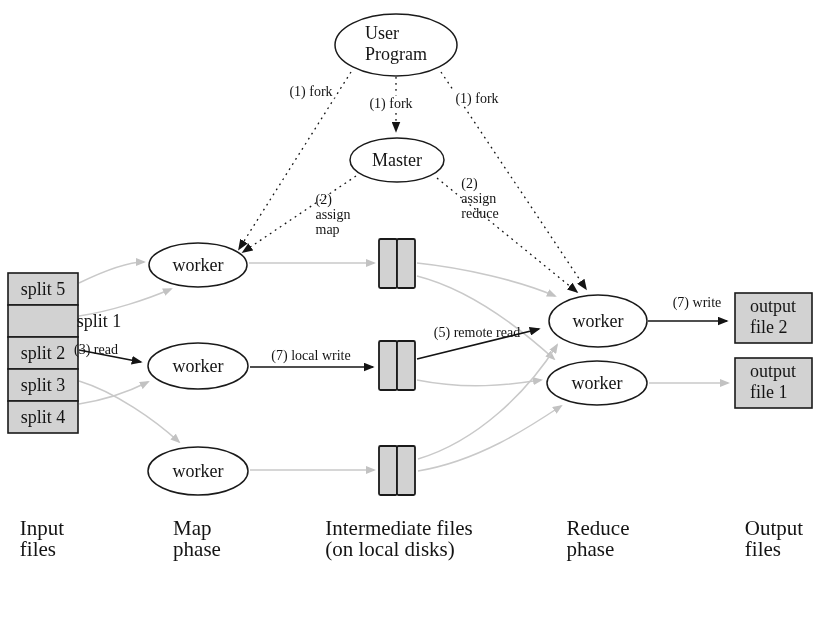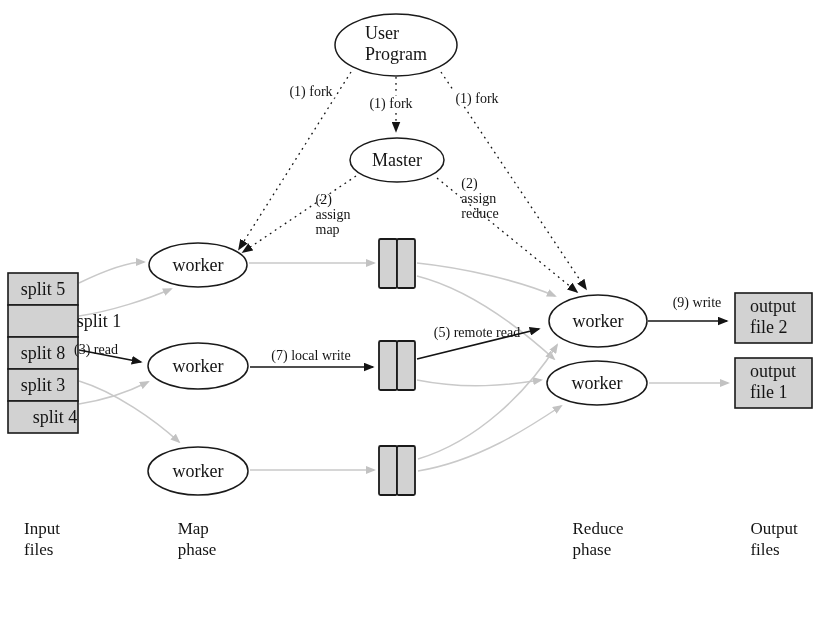--- a/index.html
+++ b/index.html
@@ -9,21 +9,21 @@
     overflow:hidden;
   }
   .stage svg{position:absolute;left:0;top:0;}
   .lbl{
     position:absolute;transform:translate(-50%,-50%);
     text-align:left;white-space:nowrap;line-height:1.1;
   }
   .node{font-size:18px;line-height:21px;}
   .small{font-size:14px;line-height:15px;}
   .smallbg{background:#ffffff;padding:0 2px;}
-  .phase{font-size:17px;line-height:21px;}
+  .phase{font-size:21px;line-height:21px;}
   .caption{font-size:20px;}
 </style>
 </head>
 <body>
 
 <div class="stage">
 
   <svg width="818" height="644" viewBox="0 0 818 644">
     <defs>
       <marker id="ah-black" viewBox="0 0 10 8" markerWidth="11" markerHeight="9" refX="8.5" refY="4" orient="auto" markerUnits="userSpaceOnUse">
@@ -110,23 +110,23 @@
   <div class="lbl node" style="left:397px;top:160px;">Master</div>
 
   <div class="lbl node" style="left:198px;top:265px;">worker</div>
   <div class="lbl node" style="left:198px;top:366px;">worker</div>
   <div class="lbl node" style="left:198px;top:471px;">worker</div>
   <div class="lbl node" style="left:598px;top:321px;">worker</div>
   <div class="lbl node" style="left:597px;top:383px;">worker</div>
 
   <div class="lbl node" style="left:43px;top:289px;">split 5</div>
   <div class="lbl node" style="left:55px;top:321px;margin-left:44px;">split 1</div>
-  <div class="lbl node" style="left:43px;top:353px;">split 8</div>
+  <div class="lbl node" style="left:43px;top:353px;">split 2</div>
   <div class="lbl node" style="left:43px;top:385px;">split 3</div>
-  <div class="lbl node" style="left:43px;top:417px;margin-left:12px;">split 4</div>
+  <div class="lbl node" style="left:43px;top:417px;">split 4</div>
 
   <div class="lbl node" style="left:773px;top:317px;">
     <div>output</div>
     <div>file 2</div>
   </div>
   <div class="lbl node" style="left:773px;top:382px;">
     <div>output</div>
     <div>file 1</div>
   </div>
 
@@ -141,29 +141,33 @@
   </div>
   <div class="lbl small" style="left:480px;top:198px;">
     <div>(2)</div>
     <div>assign</div>
     <div>reduce</div>
   </div>
 
   <div class="lbl small" style="left:96px;top:349px;">(3) read</div>
   <div class="lbl small" style="left:311px;top:355px;">(7) local write</div>
   <div class="lbl small" style="left:455px;top:332px;margin-left:22px;">(5) remote read</div>
-  <div class="lbl small" style="left:697px;top:302px;">(9) write</div>
+  <div class="lbl small" style="left:697px;top:302px;">(7) write</div>
 
   <div class="lbl phase" style="left:42px;top:539px;">
     <div>Input</div>
     <div>files</div>
   </div>
   <div class="lbl phase" style="left:197px;top:539px;">
     <div>Map</div>
     <div>phase</div>
+  </div>
+  <div class="lbl phase" style="left:399px;top:539px;">
+    <div>Intermediate files</div>
+    <div>(on local disks)</div>
   </div>
   <div class="lbl phase" style="left:598px;top:539px;">
     <div>Reduce</div>
     <div>phase</div>
   </div>
   <div class="lbl phase" style="left:774px;top:539px;">
     <div>Output</div>
     <div>files</div>
   </div>
 

